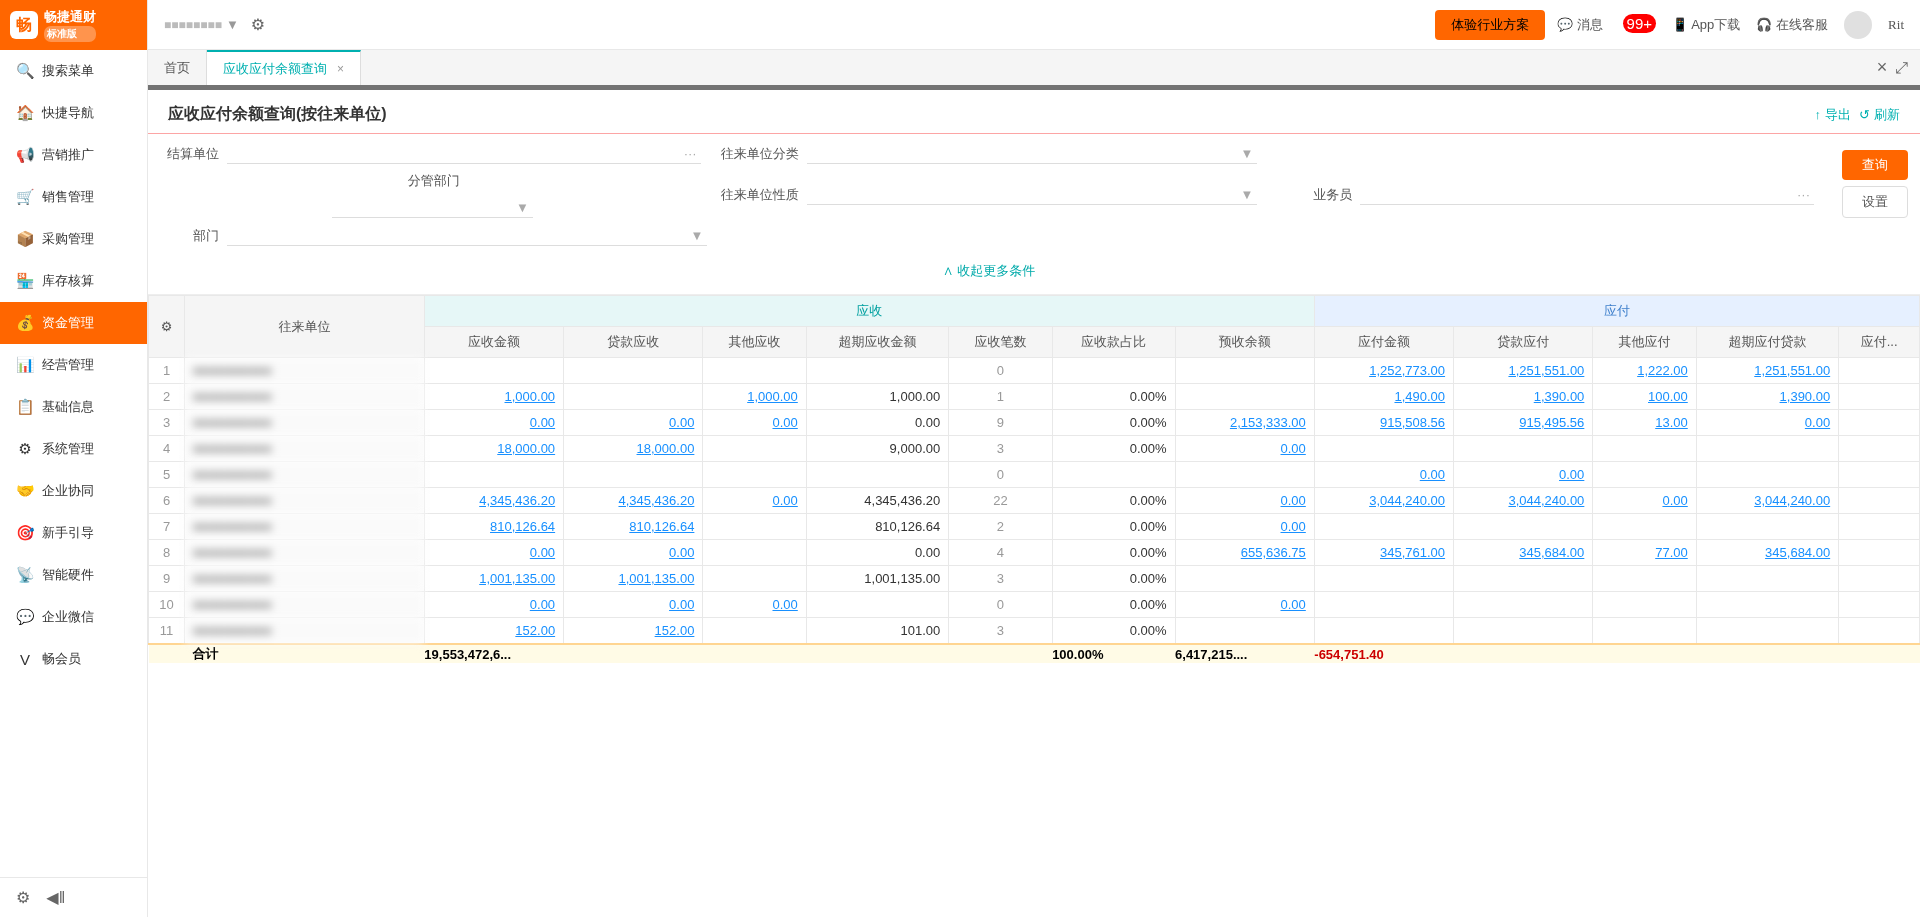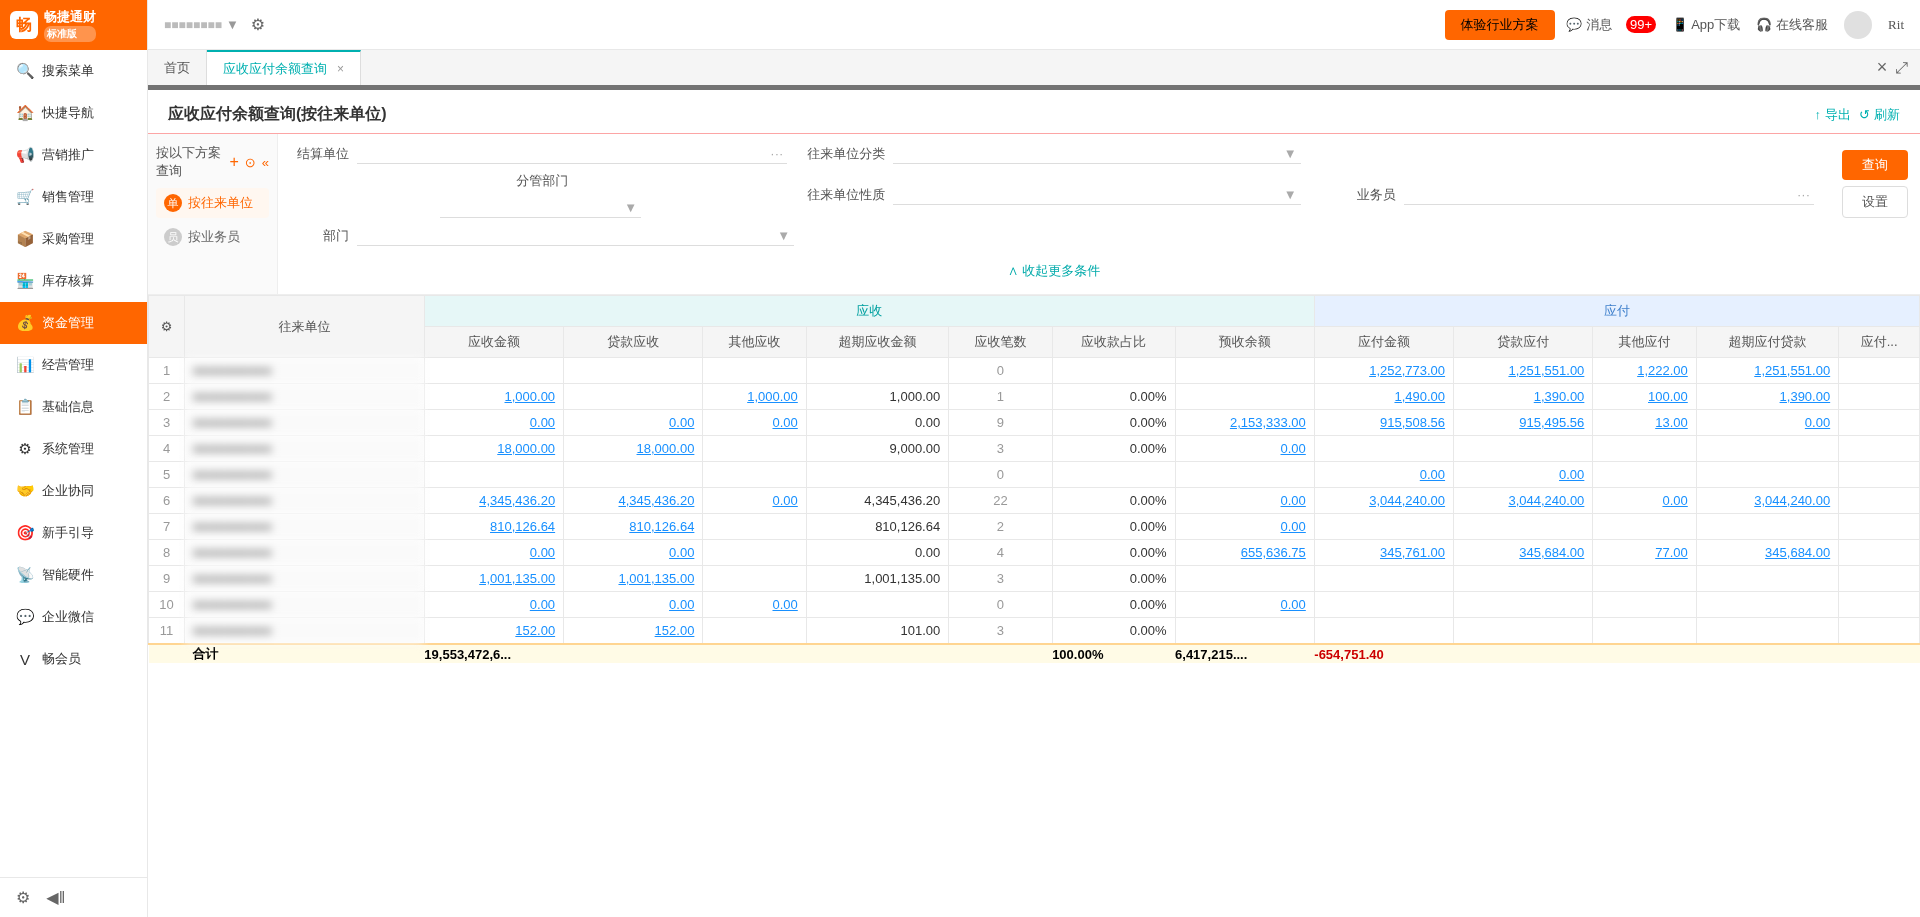--- a/index.html
+++ b/index.html
@@ -18,21 +18,21 @@
 
     
     .main { flex: 1; display: flex; flex-direction: column; overflow: hidden; }
 
     
     .top-header { height: 50px; background: #fff; display: flex; align-items: center; padding: 0 16px; border-bottom: 1px solid #e8e8e8; gap: 12px; }
     .top-header-breadcrumb { color: #999; font-size: 13px; display: flex; align-items: center; gap: 4px; }
     .top-header-spacer { flex: 1; }
     .top-header-trial-btn { background: #ff6600; color: #000000; border: none; padding: 6px 16px; border-radius: 4px; cursor: pointer; font-size: 13px; }
     .top-header-right { display: flex; align-items: center; gap: 16px; color: #555; }
-    .badge { background: #f00; color: #fff; border-radius: 10px; font-size: 13px; padding: 1px 4px; margin-left: 10px; }
+    .badge { background: #f00; color: #fff; border-radius: 10px; font-size: 15px; padding: 1px 4px; margin-left: 16px; }
     .user-avatar { width: 28px; height: 28px; background: #e0e0e0; border-radius: 50%; display: inline-block; }
     .gear-icon { color: #666; font-size: 16px; cursor: pointer; }
 
     
     .tab-bar { height: 40px; background: #f5f5f5; display: flex; align-items: stretch; border-bottom: 5px solid #737373; }
     .tab { display: flex; align-items: center; padding: 0 16px; gap: 6px; cursor: pointer; color: #555; border-right: 1px solid #ddd; font-size: 13px; }
     .tab.active { background: #fff; color: #00b0b0; border-top: 2px solid #00b0b0; border-bottom: none; }
     .tab-close { color: #999; font-size: 12px; margin-left: 4px; }
     .tab-expand { margin-left: auto; display: flex; align-items: center; padding: 0 12px; font-size: 16px; color: #666; cursor: pointer; gap: 8px; }
 
@@ -198,36 +198,20 @@
         </button>
         <button class="action-btn">
           <span>↺</span>
           <span>刷新</span>
         </button>
       </div>
     </div>
 
     <div style="display:flex; border-bottom: 1px solid #eee; background:#fff;">
 
-      <div style="width:130px; border-right:1px solid #eee; padding:10px 8px; background:#fafafa; flex-shrink:0;">
-        <div style="display:flex; align-items:center; gap:6px; margin-bottom:8px; color:#555; font-size:13px;">
-          <span>按以下方案查询</span>
-          <span style="color:#ff6600; cursor:pointer; font-size:16px;">+</span>
-          <span style="color:#ff6600; cursor:pointer;">⊙</span>
-          <span style="color:#ff6600; cursor:pointer;">«</span>
-        </div>
-        <div class="query-method">
-          <span style="background:#ff6600; color:#fff; border-radius:50%; width:18px; height:18px; display:inline-flex; align-items:center; justify-content:center; font-size:11px; flex-shrink:0;">单</span>
-          <span>按往来单位</span>
-        </div>
-        <div class="query-method2">
-          <span style="background:#ccc; color:#fff; border-radius:50%; width:18px; height:18px; display:inline-flex; align-items:center; justify-content:center; font-size:11px; flex-shrink:0;">员</span>
-          <span>按业务员</span>
-        </div>
-      </div>
 
       <div style="flex:1; padding:10px 16px;">
 
         <div style="display:grid; grid-template-columns:1fr 1fr 1fr; gap:8px 20px; margin-bottom:8px;">
           <div style="display:flex; align-items:center; gap:8px;">
             <label style="color:#555; white-space:nowrap; font-size:13px; min-width:55px; text-align:right;">结算单位</label>
             <div style="flex:1; display:flex; align-items:center; border-bottom:1px solid #ddd; padding:2px 4px; gap:4px;">
               <input type="text" style="border: none; outline: none; flex: 1 1 0%; font-size: 13px;">
               <span style="color:#aaa; cursor:pointer;">···</span>
             </div>

